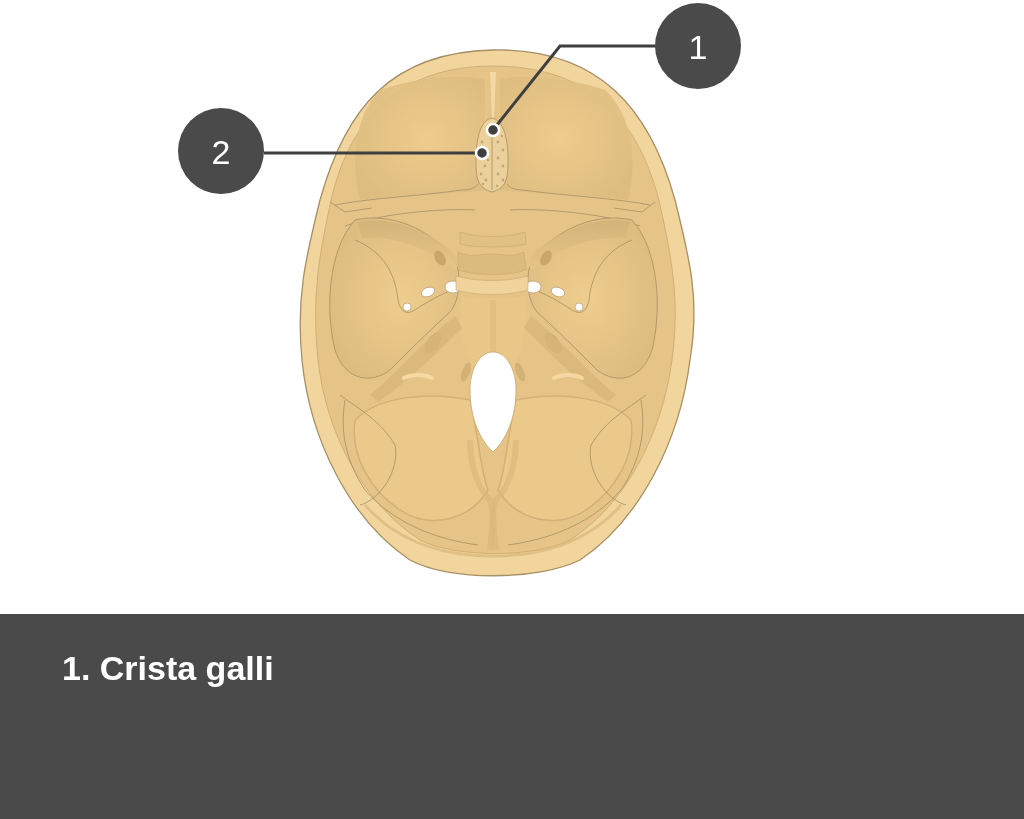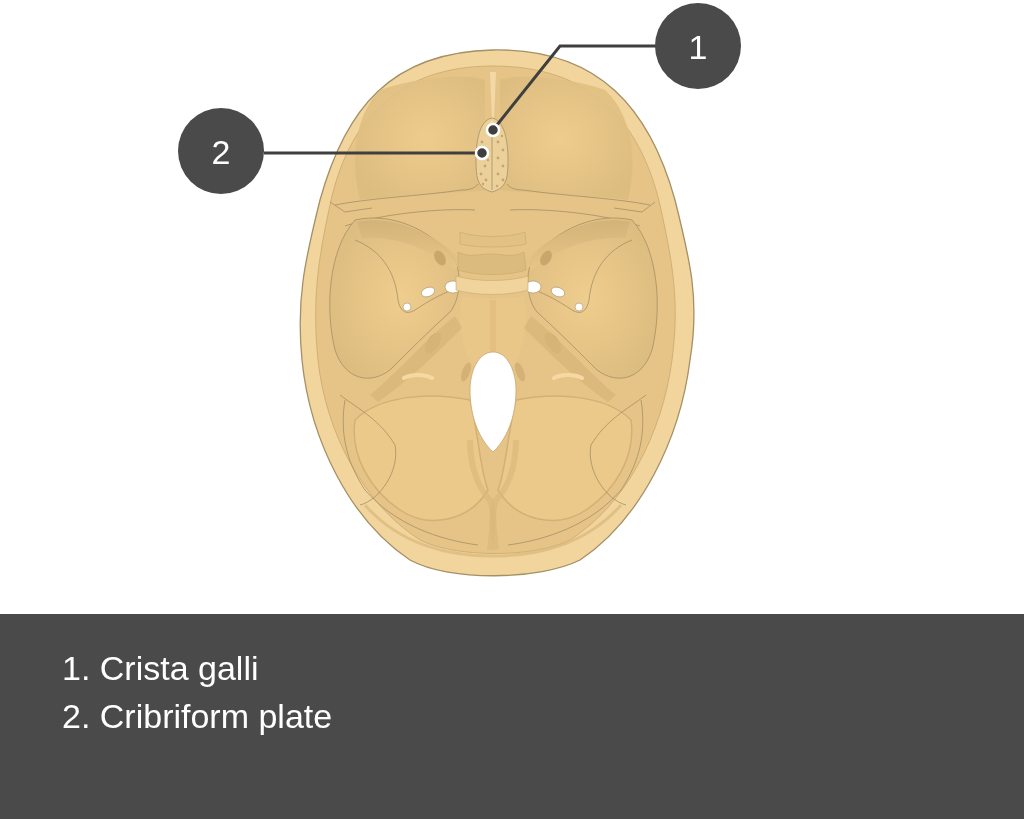--- a/index.html
+++ b/index.html
@@ -16,20 +16,21 @@
     font-size: 34px; fill: #ffffff;
   }
   .legend {
     position: absolute; left: 0; top: 614px; width: 1024px; height: 205px;
     background: #4a4a4a;
   }
   .legend-list { position: absolute; left: 62px; top: 30px; margin: 0; padding: 0; list-style: none; }
   .legend-item {
     color: #ffffff; font-size: 34px; line-height: 48px; white-space: nowrap;
     font-family: "Liberation Sans", "DejaVu Sans", sans-serif;
+    font-weight: bold;
   }
 </style>
 </head>
 <body>
 
 <div class="figure">
   <svg width="1024" height="614" viewBox="0 0 1024 614">
     <defs>
       <radialGradient id="fossaL" cx="0.55" cy="0.5" r="0.6">
         <stop offset="0" stop-color="#efcd8e"></stop>
@@ -166,15 +167,14 @@
       <circle cx="482" cy="153" r="6" fill="#3f3f3f" stroke="#ffffff" stroke-width="2.5"></circle>
       <circle cx="221" cy="151" r="43" fill="#4a4a4a"></circle>
       <text x="221" y="164" text-anchor="middle" class="callout-num">2</text>
     </g>
   </svg>
 </div>
 
 <div class="legend">
   <ul class="legend-list">
     <li class="legend-item">1. Crista galli</li>
-    <li class="legend-item">2. Cribriform plate</li>
   </ul>
 </div>
 
 </body></html>

